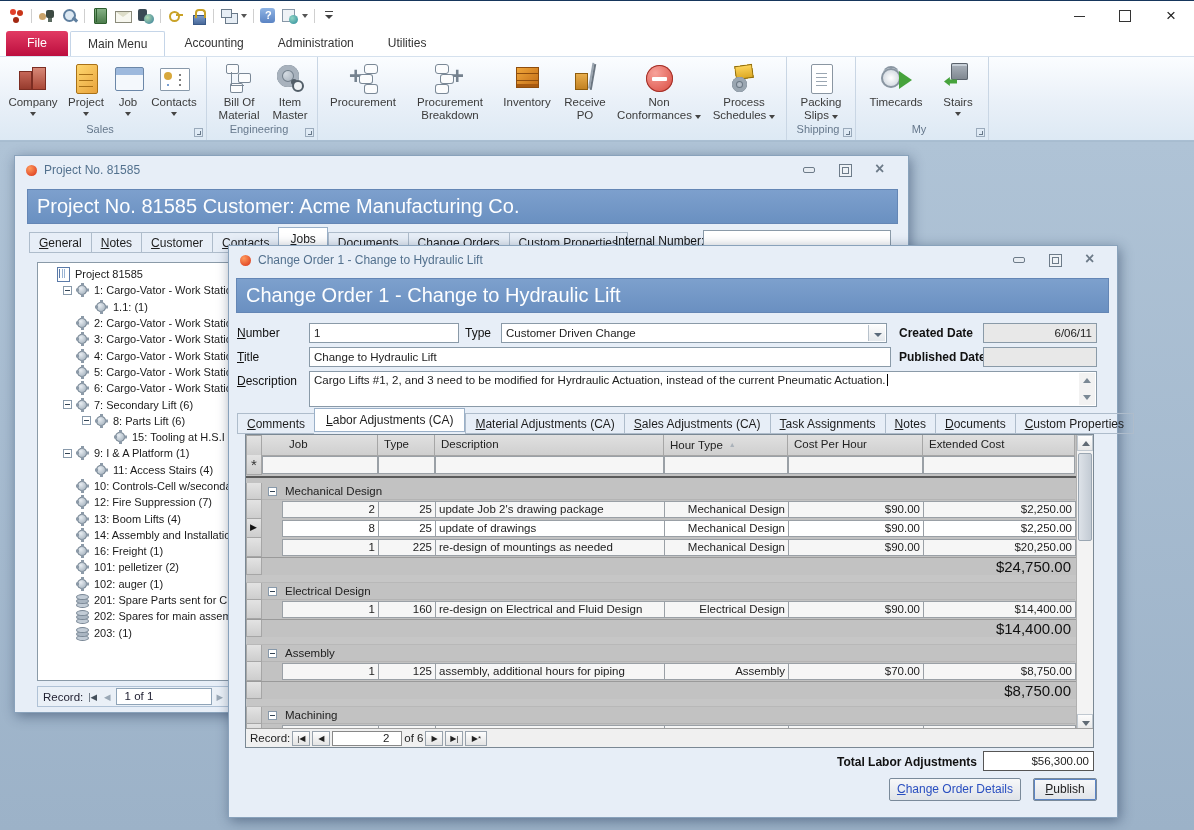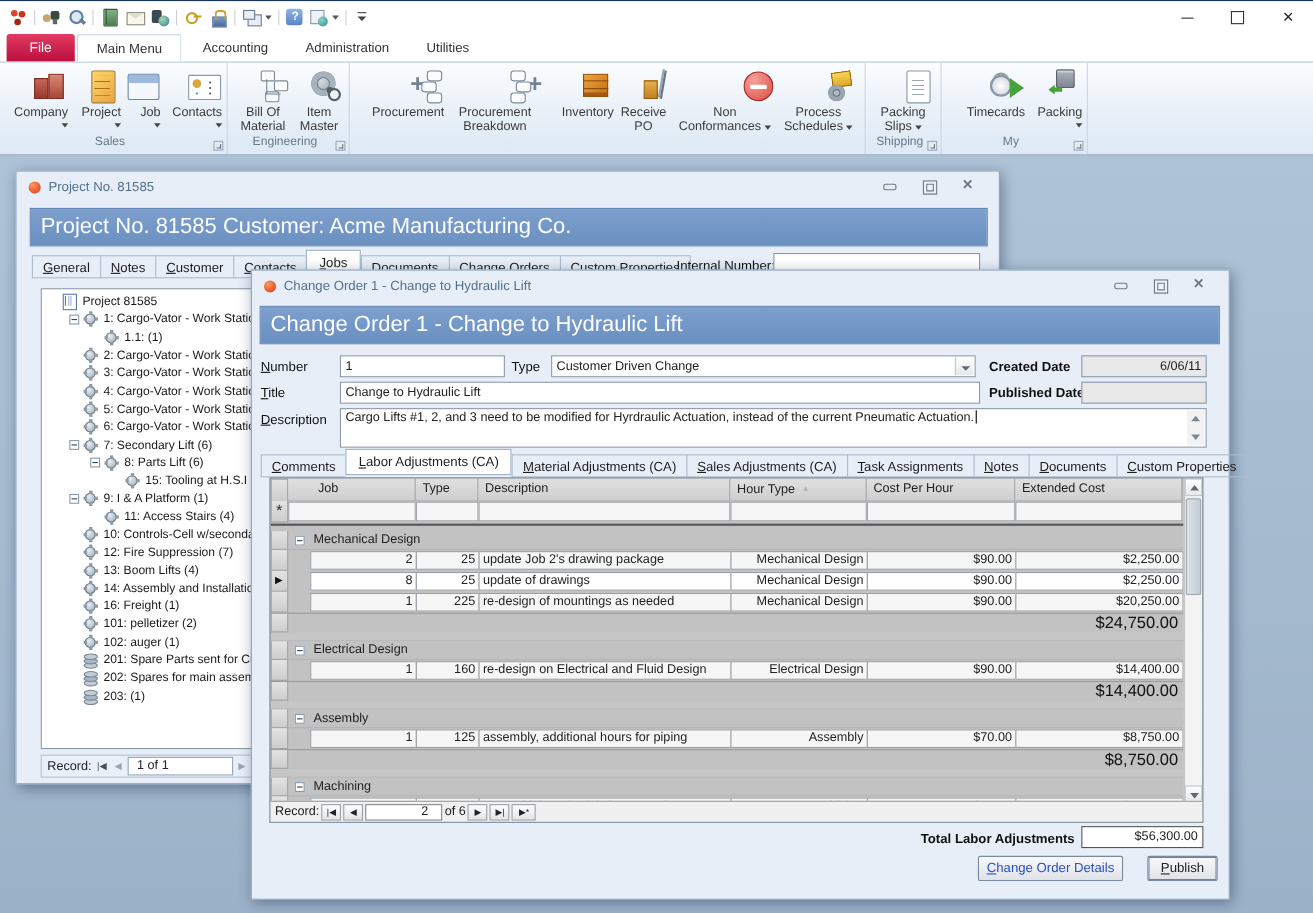--- a/index.html
+++ b/index.html
@@ -48,21 +48,21 @@
   .mtab { padding:0 17px; height:25px; line-height:25px; color:#333; font-size:12px; }
   .mtab.sel { background:#fff; border:1px solid #c5d5e8; border-bottom:none; border-radius:2px 2px 0 0; margin:0 2px; }
 
   
   .ribbon { position:absolute; left:0; top:56px; width:1194px; height:85px; background:linear-gradient(#fbfdff,#e9f0f8 55%,#dde9f4); border-top:1px solid #d5e1ee; border-bottom:1px solid #a9bed2; display:flex; }
   .rgroup { display:flex; flex-direction:column; border-right:1px solid #c9d6e4; padding:1px 1px 0; }
   .rg-buttons { flex:1; display:flex; align-items:flex-start; padding:2px 3px 0; }
   .rg-footer { height:17px; font-size:11px; color:#66788c; position:relative; text-align:center; padding:0 14px 2px 8px; }
   .launcher { position:absolute; right:2px; bottom:3px; width:9px; height:9px; border:1px solid #9aaabb; }
   .launcher::after { content:""; position:absolute; right:1px; bottom:1px; width:3px; height:3px; border-right:1.5px solid #667788; border-bottom:1.5px solid #667788; }
-  .rbtn { display:flex; flex-direction:column; align-items:flex-end; padding-top:2px; }
+  .rbtn { display:flex; flex-direction:column; align-items:center; padding-top:2px; }
   .rb-icon { position:relative; width:34px; height:32px; display:block; }
   .rb-label { font-size:11.5px; line-height:13px; text-align:center; color:#3b3b3b; margin-top:2px; }
   .dd-b { width:0; height:0; border-left:3px solid transparent; border-right:3px solid transparent; border-top:4px solid #444; margin-top:3px; }
   .dd-i { display:inline-block; width:0; height:0; border-left:3px solid transparent; border-right:3px solid transparent; border-top:4px solid #444; margin-left:3px; }
 
   
   .ic-company::before{content:"";position:absolute;left:3px;top:9px;width:13px;height:19px;background:linear-gradient(#c96a5a,#93382b);box-shadow:inset 0 0 0 1px #7c2d22;}
   .ic-company::after{content:"";position:absolute;left:16px;top:5px;width:14px;height:23px;background:linear-gradient(#d98b7a,#a84534);box-shadow:inset 0 0 0 1px #7c2d22;}
   .ic-project::before{content:"";position:absolute;left:7px;top:2px;width:20px;height:28px;background:linear-gradient(135deg,#ffd76e,#e8a33d);border:1px solid #a97117;border-radius:2px;}
   .ic-project::after{content:"";position:absolute;left:10px;top:7px;width:14px;height:18px;background:repeating-linear-gradient(transparent 0 5px,#a97117 5px 6px);}
@@ -317,21 +317,21 @@
     </div>
   </div>
     <div class="rgroup">
     <div class="rg-buttons">
         <div class="rbtn" style="width: 72px;">
     <span class="rb-icon ic-timecards"></span>
     <span class="rb-label">Timecards</span>
   </div>
         <div class="rbtn" style="width: 52px;">
     <span class="rb-icon ic-imports"></span>
-    <span class="rb-label">Packing</span>
+    <span class="rb-label">Stairs</span>
   <span class="dd-b"></span>
         </div>
       </div>
     <div class="rg-footer">
       <span class="rg-name">My</span>
       <span class="launcher"></span>
     </div>
   </div>
   </div>
 
@@ -756,15 +756,15 @@
         <span class="navbtn">▶</span>
         <span class="navbtn">▶|</span>
         <span class="navbtn" style="width:22px;">▶*</span>
       </div>
     </div>
 
     <span class="total-label" style="right:140px; top:509px;">Total Labor Adjustments</span>
     <span class="total-box" style="left:754px; top:505px; width:111px;">$56,300.00</span>
 
     <span class="btn link" style="left:660px; top:532px; width:132px;">Change Order Details</span>
-    <span class="btn focused" style="left:804px; top:532px; width:64px;margin-left:10px;">Publish</span>
+    <span class="btn focused" style="left:804px; top:532px; width:64px;">Publish</span>
   </div>
 </div>
 
 </body></html>

